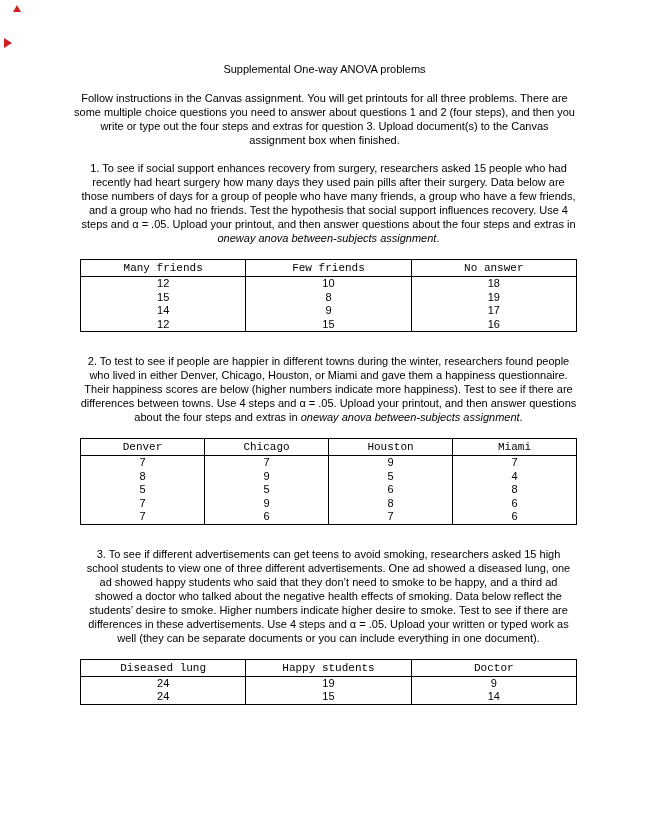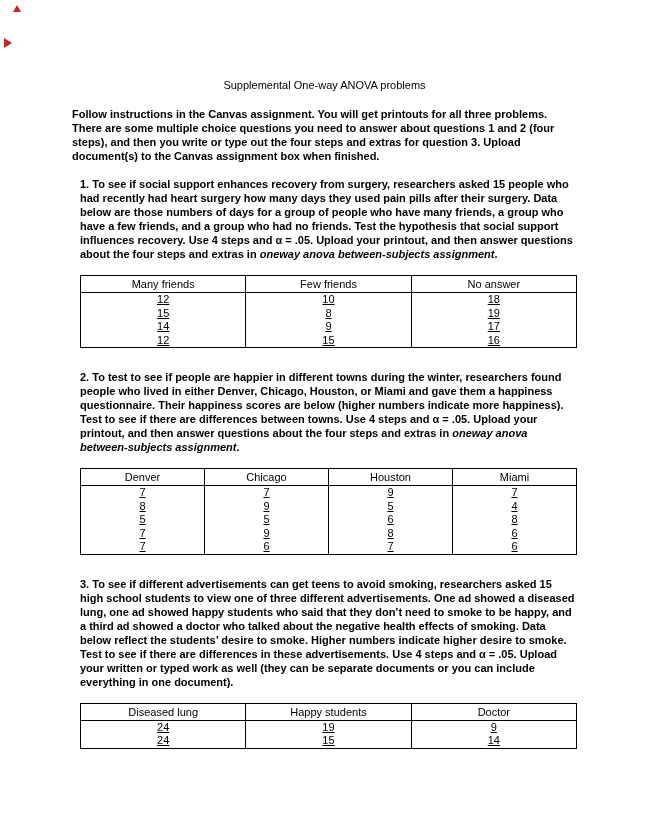--- a/index.html
+++ b/index.html
@@ -14,53 +14,52 @@
     font-family: "Liberation Sans", "DejaVu Sans", sans-serif;
     font-size: 11px;
     line-height: 14px;
     padding: 62px 70px 20px 72px;
     overflow: hidden;
   }
   .doc-title {
     font-size: 11px;
     font-weight: normal;
     text-align: center;
-    margin: 16px 0 15px 0;
+    margin: 0 0 15px 0;
     line-height: 14px;
   }
   .para {
     margin: 0 0 14px 0;
-    text-align: left;
-    font-weight: bold;
+    text-align: center;
   }
   .para em { font-style: italic; }
   .problem { margin: 0 0 6px 8px; }
   table.data-table {
     width: 100%;
     border-collapse: collapse;
     border: 1px solid #000;
     margin: 2px 0 22px 0;
     table-layout: fixed;
   }
   table.data-table th {
     border: 1px solid #000;
     font-weight: normal;
     text-align: center;
     padding: 1px 4px;
     font-size: 11px;
     line-height: 14px;
+    font-family: Liberation Mono, monospace;
   }
   table.data-table td {
     border-left: 1px solid #000;
     border-right: 1px solid #000;
     text-align: center;
     padding: 0 4px;
     font-size: 11px;
     line-height: 13.5px;
-    text-decoration: underline;
   }
   .marker { position: absolute; width: 0; height: 0; border-style: solid; }
   .marker-1 {
     top: 5px; left: 13px;
     border-width: 0 4px 7px 4px;
     border-color: transparent transparent #cc2222 transparent;
   }
   .marker-2 {
     top: 38px; left: 4px;
     border-width: 5px 0 5px 8px;

